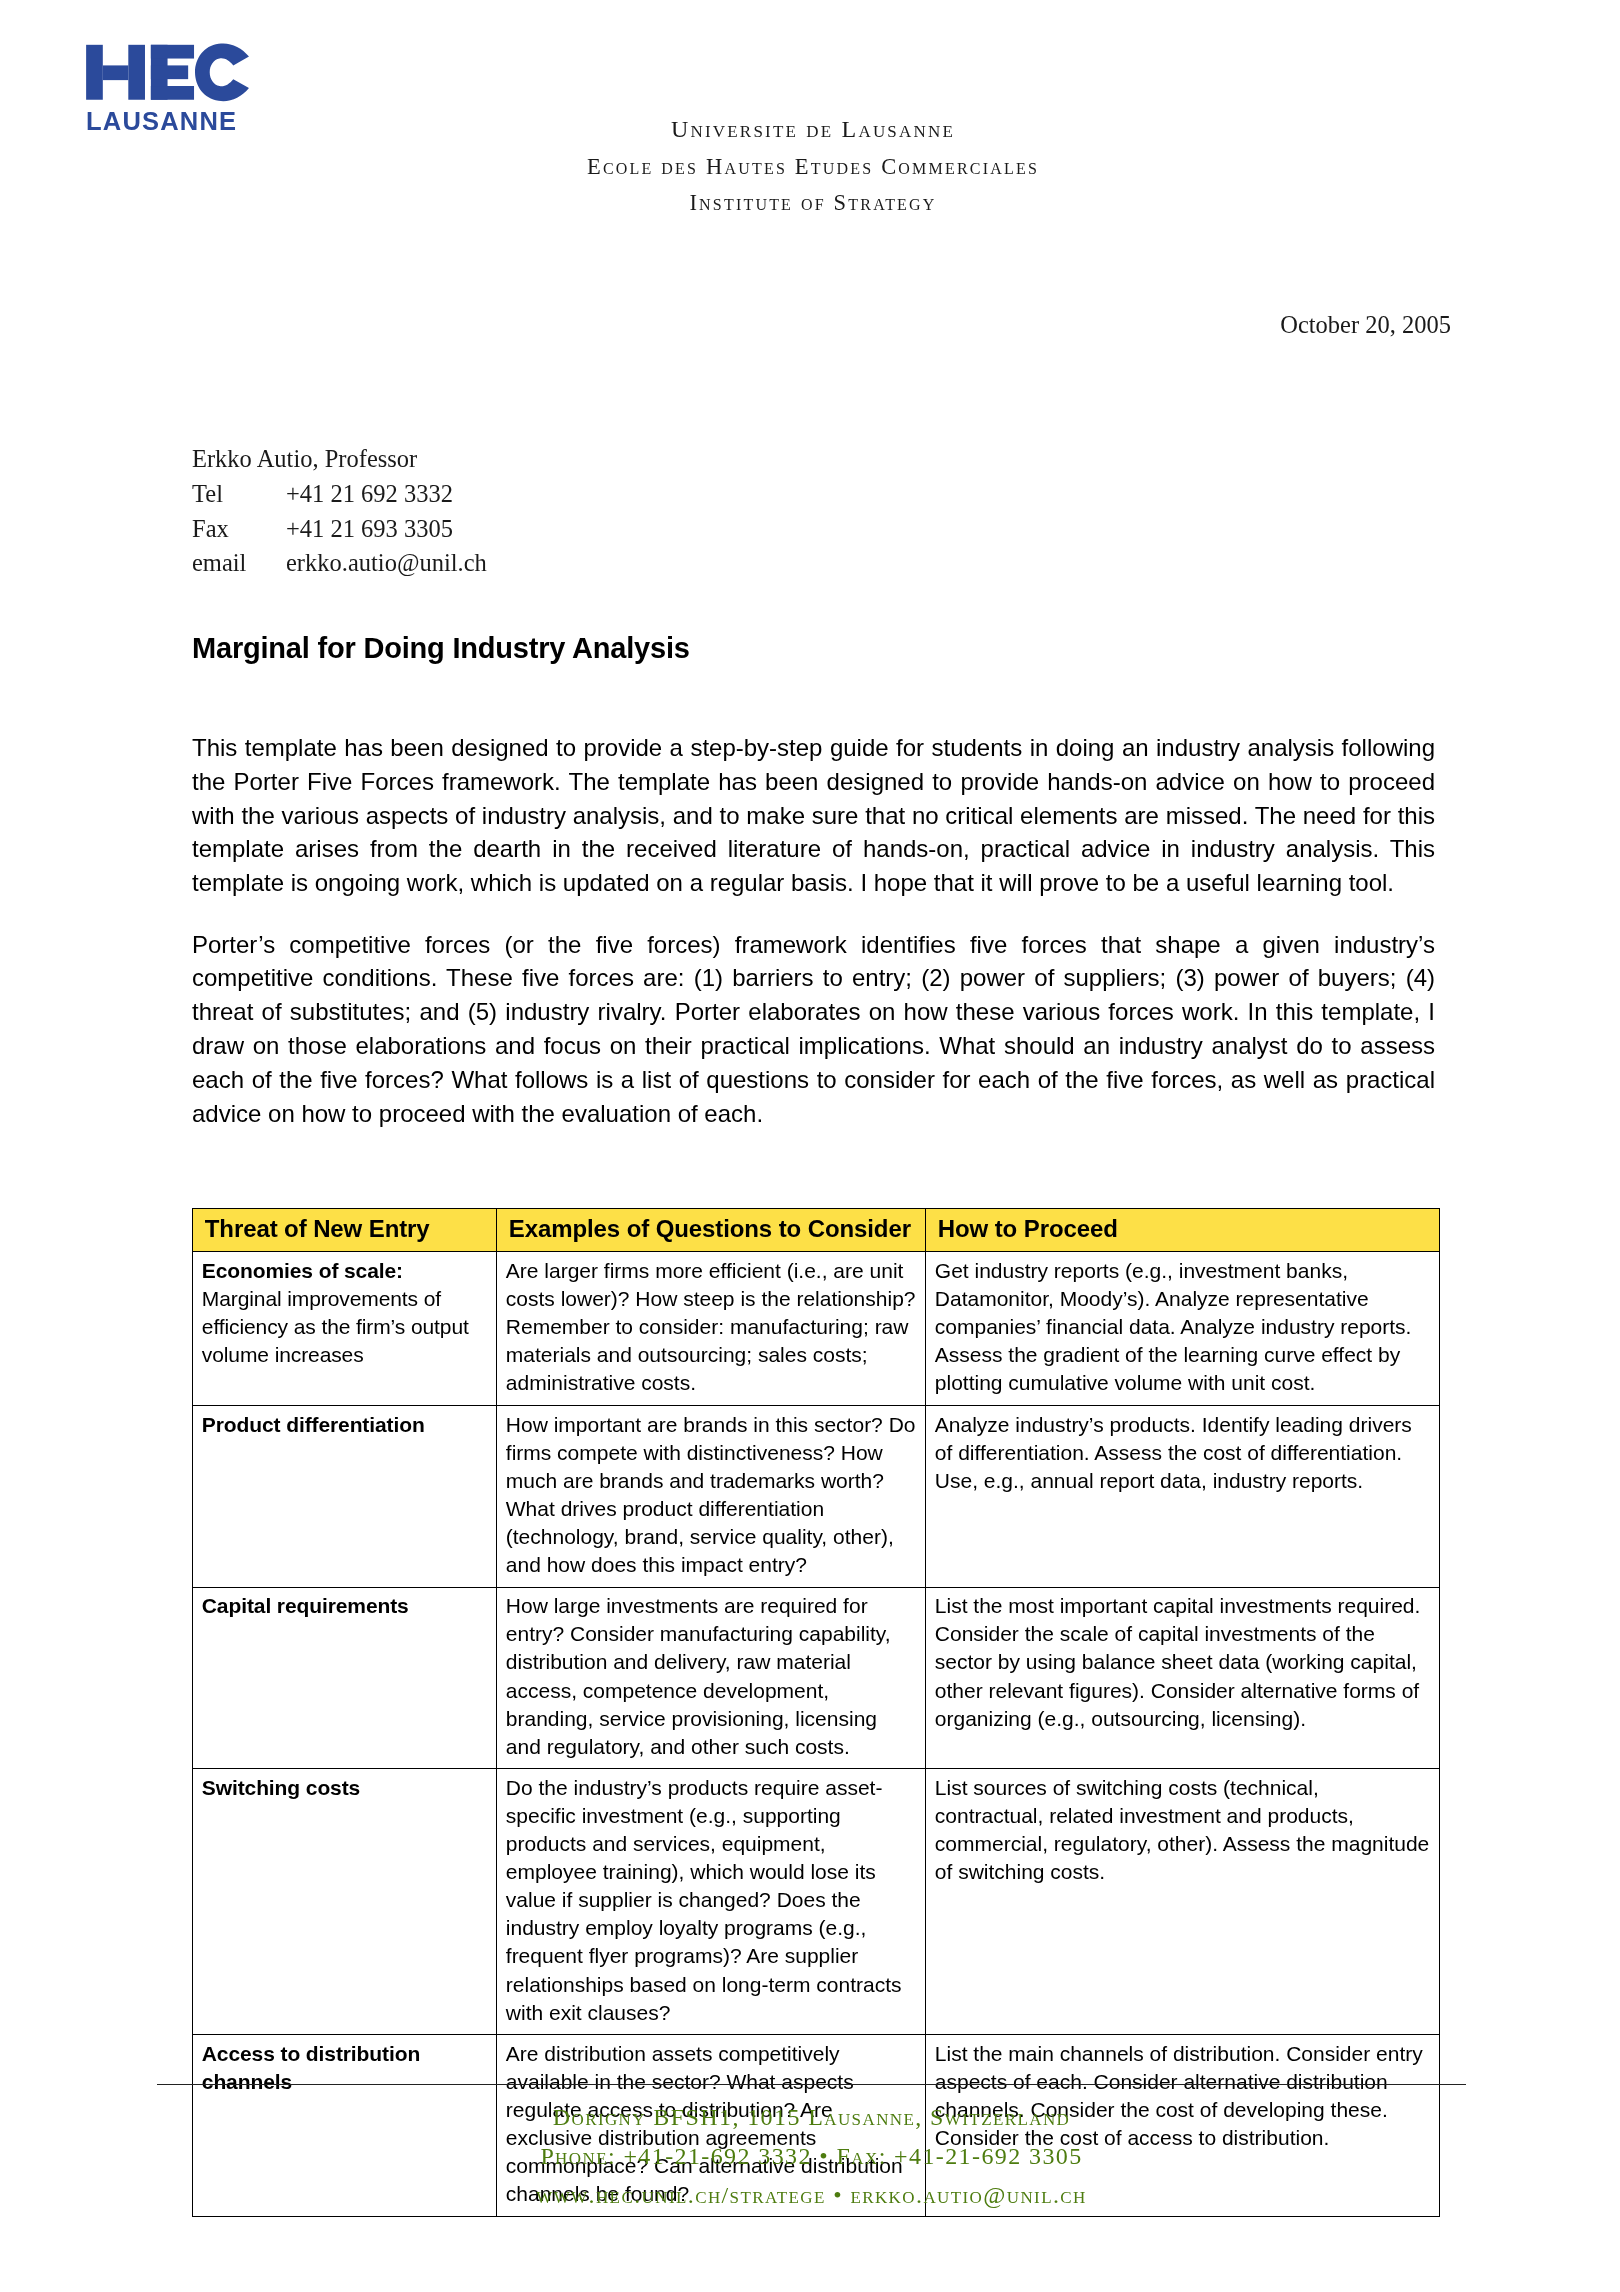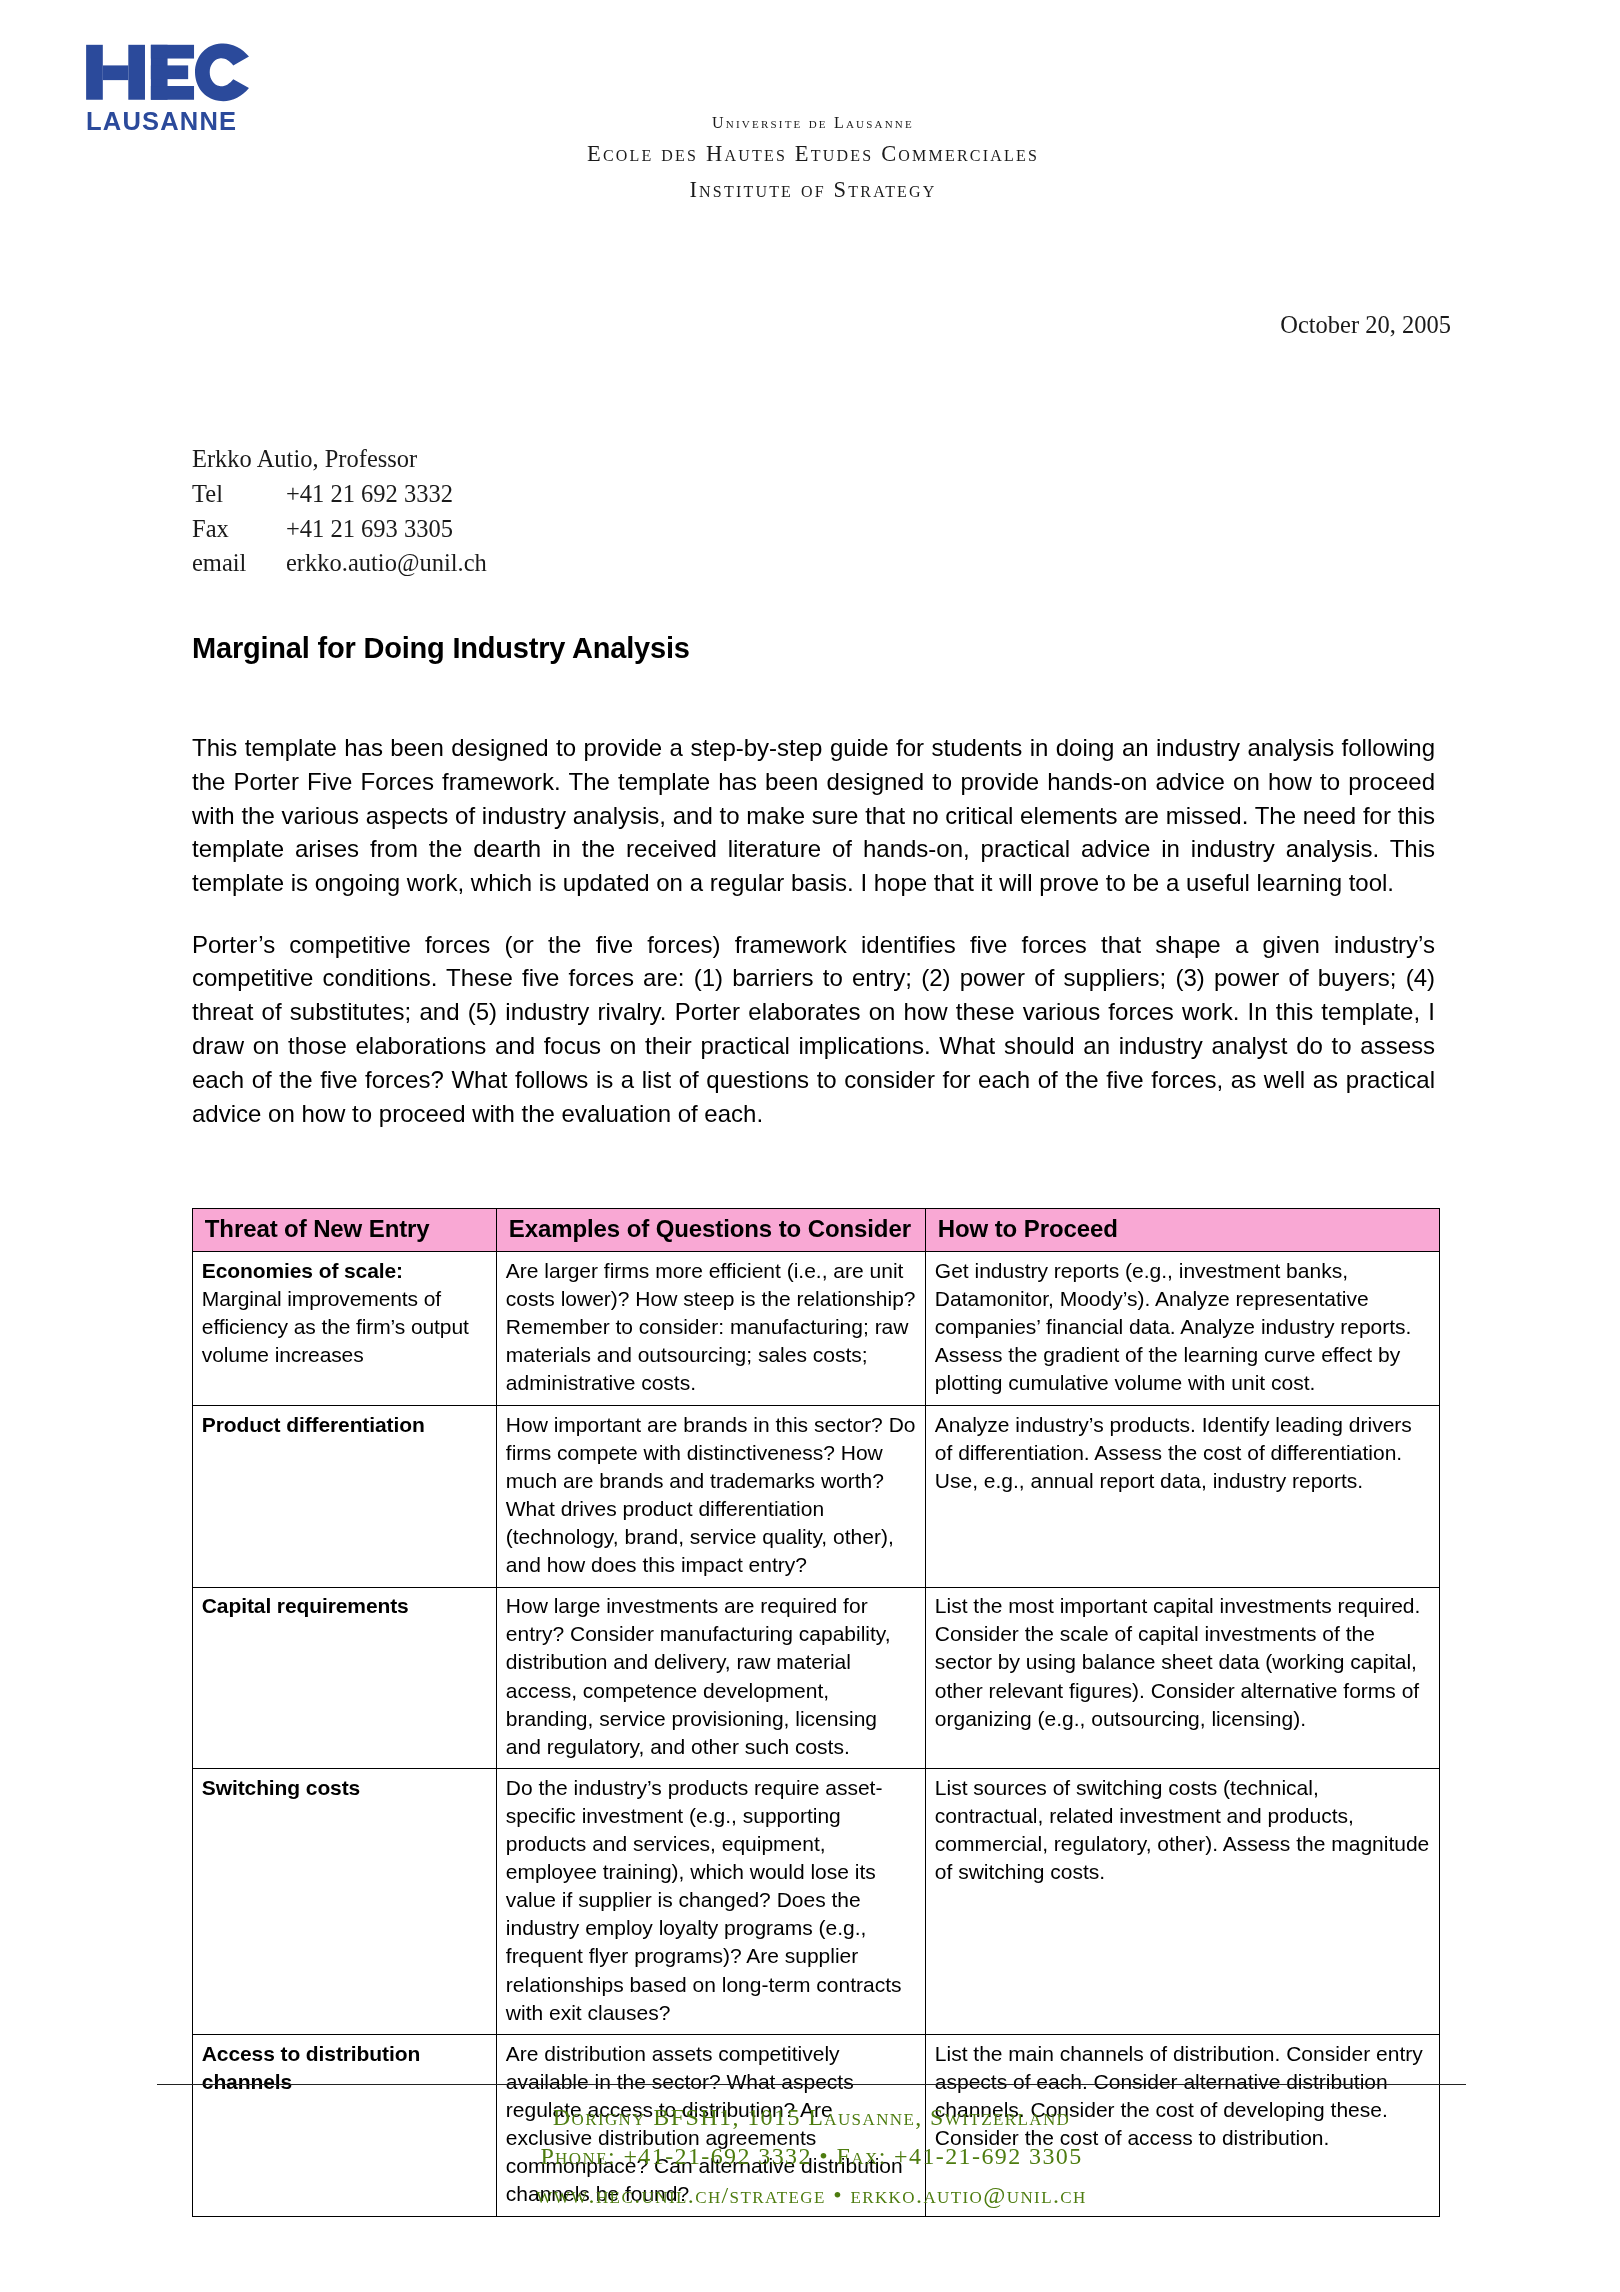--- a/index.html
+++ b/index.html
@@ -39,21 +39,21 @@
     text-align: center;
     font-family: "Liberation Serif", serif;
     color: #1a1a1a;
   }
   .letterhead .lh-line {
     font-variant: small-caps;
     letter-spacing: 2.2px;
     line-height: 1.62;
     white-space: nowrap;
   }
-  .lh-1 { font-size: 16px; text-align: center; }
+  .lh-1 { font-size: 24px; text-align: center; }
   .lh-2 { font-size: 22.5px; }
   .lh-3 { font-size: 22.5px; }
 
   
   .date-line {
     position: absolute;
     right: 169px;
     top: 311px;
     font-family: "Liberation Serif", serif;
     font-size: 24.5px;
@@ -123,21 +123,21 @@
   }
   table.fiveforces td, table.fiveforces th {
     border: 1.6px solid #000000;
     vertical-align: top;
     padding: 4.9px 8.8px 7.8px 8.8px;
     font-size: 21px;
     line-height: 1.335;
     color: #000;
   }
   table.fiveforces thead th {
-    background: #f9a8d4;
+    background: #fde047;
     font-weight: bold;
     text-align: left;
     font-size: 24px;
     padding: 3.9px 8.8px 5.9px 11.8px;
     letter-spacing: -0.1px;
   }
   col.c1 { width: 304px; }
   col.c2 { width: 429px; }
   col.c3 { width: 514px; }
   td.force-name {

